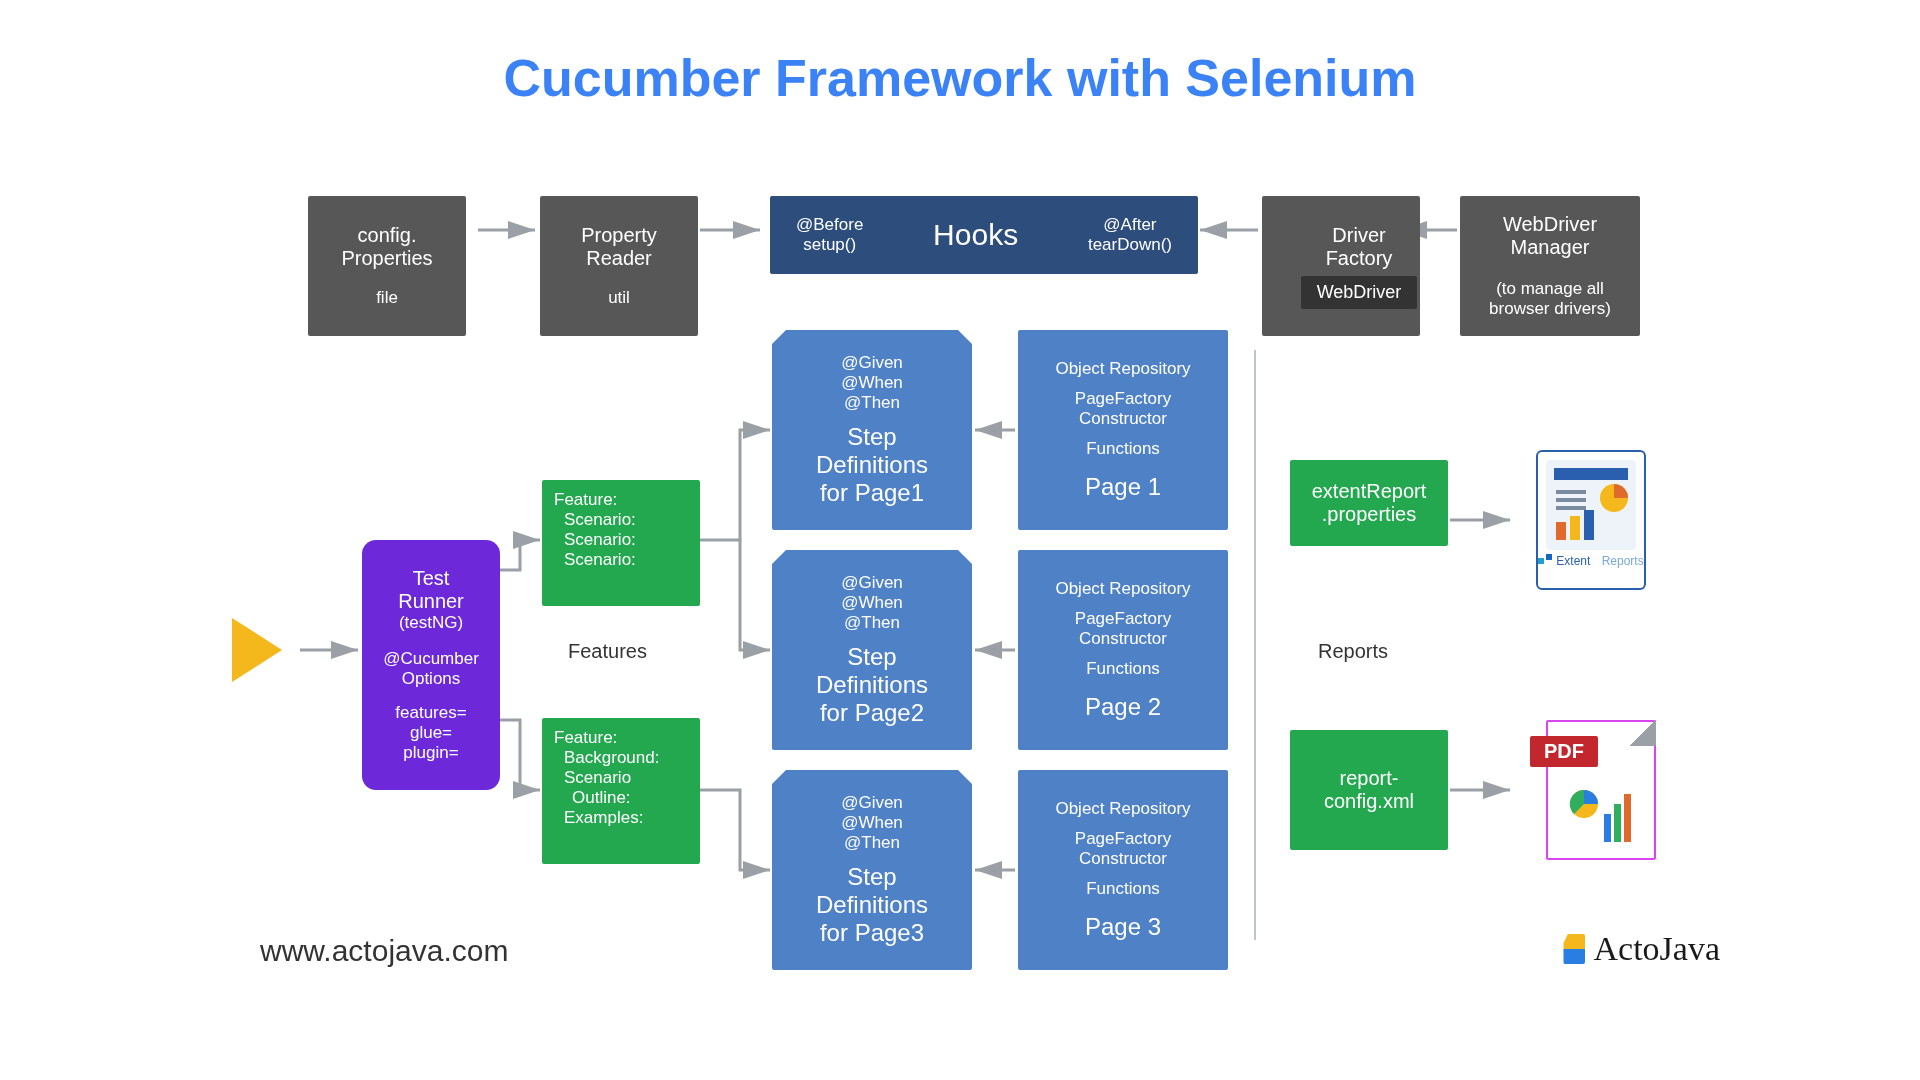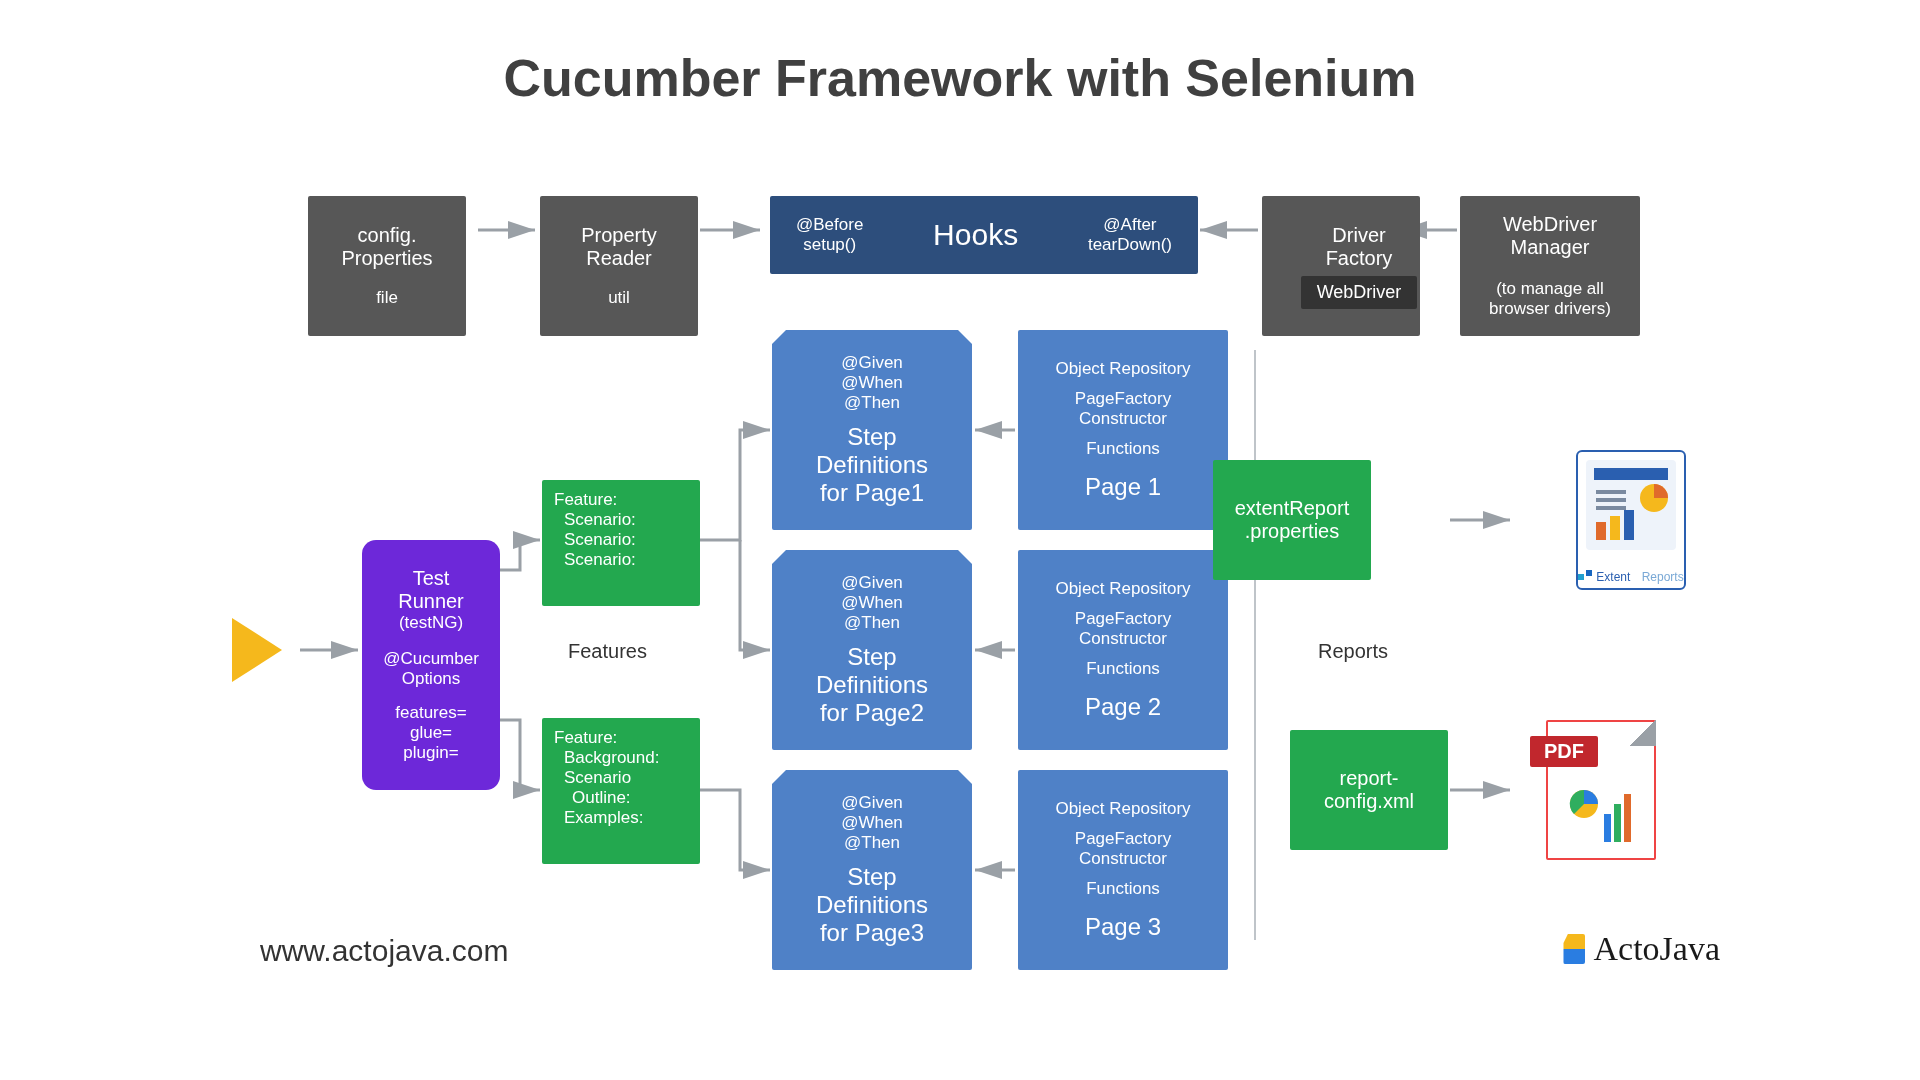--- a/index.html
+++ b/index.html
@@ -11,21 +11,21 @@
     position: relative;
     overflow: hidden;
   }
   .title {
     position: absolute;
     top: 48px;
     left: 0; right: 0;
     text-align: center;
     font-size: 52px;
     font-weight: 700;
-    color: #404040;
+    color: #3b82f6;
   }
   .box {
     position: absolute;
     color: #fff;
     display: flex;
     flex-direction: column;
     align-items: center;
     justify-content: center;
     text-align: center;
     border-radius: 2px;
@@ -56,39 +56,38 @@
     border-left: 50px solid #f5b81c;
   }
 
   
   .report-card {
     position: absolute;
     width: 110px; height: 140px;
     background: #fff;
     border: 2px solid #2a5fb0;
     border-radius: 6px;
-    display: flex; flex-direction: column; align-items: center; justify-content: space-between;
+    display: flex; flex-direction: column; align-items: center; justify-content: flex-start;
     padding: 8px 6px 4px 6px;
-    margin-left: 40px;
   }
   .report-card .mini {
     width: 90px; height: 90px;
     background: #eef3fa;
     border-radius: 4px;
     position: relative;
     overflow: hidden;
   }
   .report-caption { font-size: 12px; color: #2a5fb0; margin-top: 4px; display:flex; align-items:center; gap:4px;}
 
   
   .pdf-file {
     position: absolute;
     width: 110px; height: 140px;
     background: #fff;
-    border: 2px solid #ef4444;
+    border: 2px solid #d946ef;
     border-radius: 2px 2px 2px 2px;
     display:flex; align-items:flex-end; justify-content:center;
     padding-bottom: 12px;
   }
   .pdf-file::before{
     content:"";
     position:absolute; top:-2px; right:-2px;
     width: 26px; height: 26px;
     background: linear-gradient(135deg, transparent 49%, #9aa0a6 50%);
   }
@@ -269,21 +268,21 @@
   <div class="big" style="margin-top:14px;">Page 2</div>
 </div>
 <div class="box blue" style="left:1018px; top:770px; width:210px; height:200px;">
   <div class="small">Object Repository</div>
   <div class="small" style="margin-top:10px;">PageFactory</div>
   <div class="small">Constructor</div>
   <div class="small" style="margin-top:10px;">Functions</div>
   <div class="big" style="margin-top:14px;">Page 3</div>
 </div>
 
-<div class="box green" style="left:1213px; top:460px; width:158px; height:120px;">
+<div class="box green" style="left:1290px; top:460px; width:158px; height:86px;">
   <div class="med">extentReport</div>
   <div class="med">.properties</div>
 </div>
 <div class="label-dark" style="position:absolute; left:1318px; top:640px;">Reports</div>
 <div class="box green" style="left:1290px; top:730px; width:158px; height:120px;">
   <div class="med">report-</div>
   <div class="med">config.xml</div>
 </div>
 
 <div class="report-card" style="left:1536px; top:450px;">

